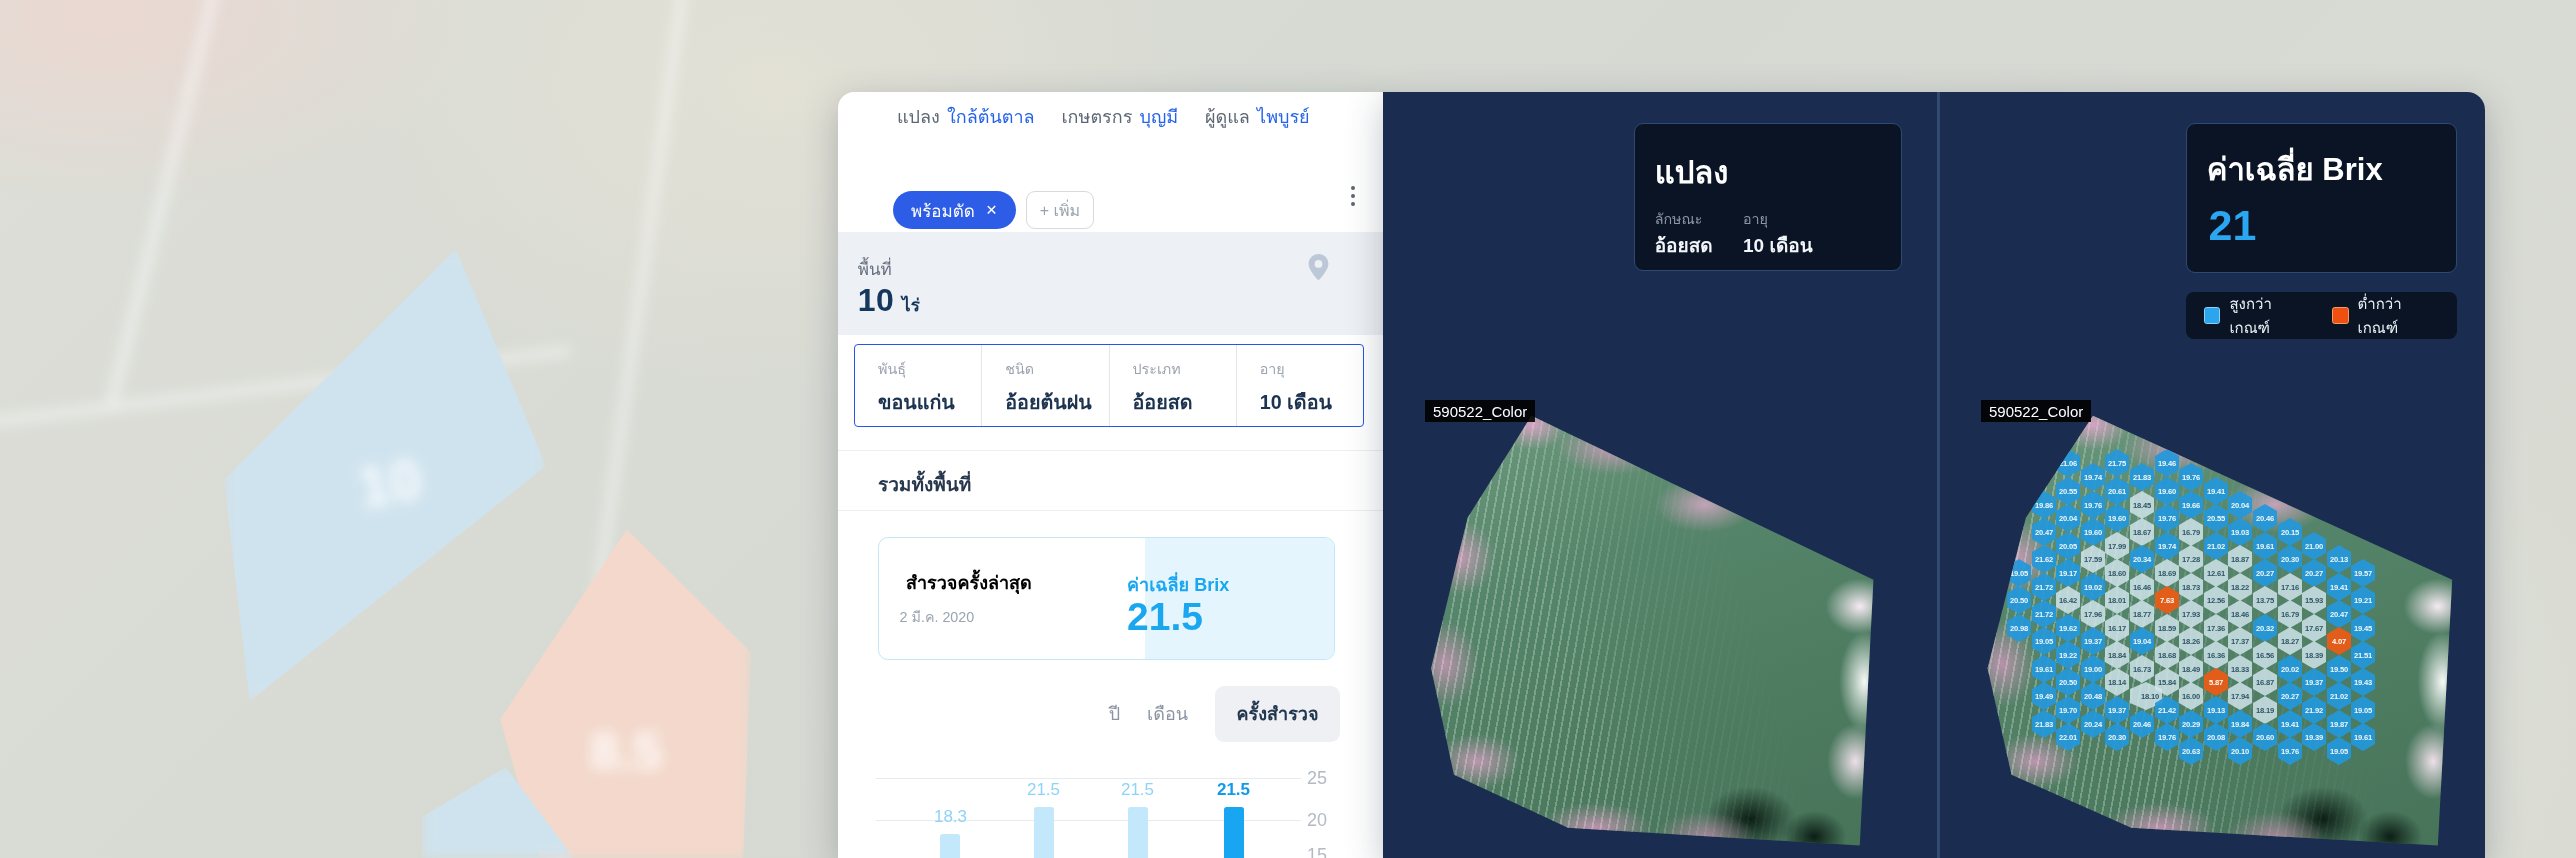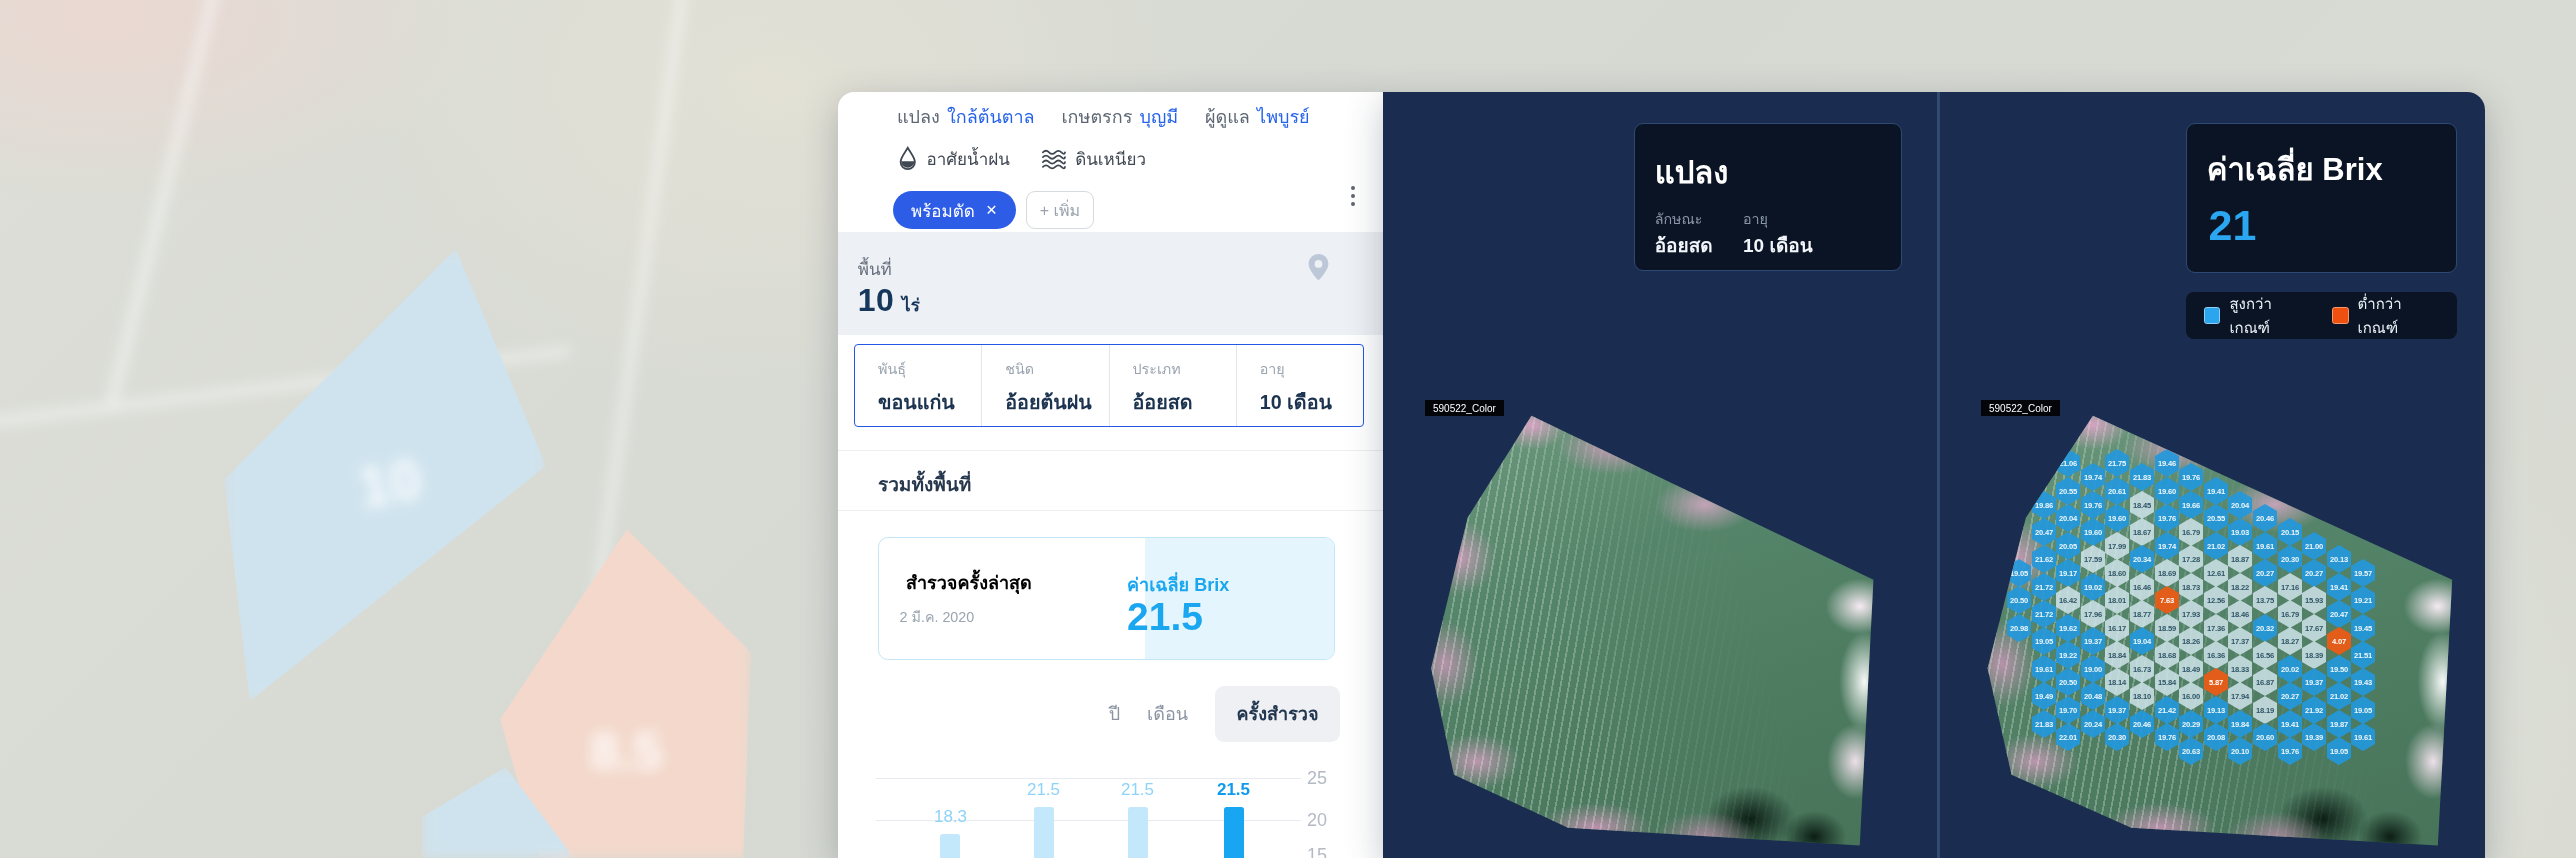--- a/index.html
+++ b/index.html
@@ -109,21 +109,21 @@
   .brix-card{left:247px;top:31px;width:271px;height:150px;}
   .brix-card .dk-title{top:19.7px;}
   .dk-big{position:absolute;left:21.5px;top:77px;font-size:43px;font-weight:700;color:#2aa7f0;}
 
   .legend{position:absolute;left:247px;top:200px;width:271px;height:47px;background:#0a1424;border-radius:8px;
     display:flex;align-items:center;gap:23px;padding:0 18px;box-sizing:border-box;}
   .leg-item{display:flex;align-items:center;gap:9px;}
   .leg-sq{width:15px;height:15px;border-radius:2.7px;}
   .leg-txt{font-size:15px;color:#ecf1f7;}
 
-  .img-label{position:absolute;background:rgba(0,0,0,.88);color:#fff;font-size:10px;padding:2.7px 8px;z-index:5;}
+  .img-label{position:absolute;background:rgba(0,0,0,.88);color:#fff;font-size:15px;padding:2.7px 8px;z-index:5;}
 
   
   .field-img{position:absolute;top:315px;height:443px;
     clip-path:polygon(24% 2%,99% 39%,96% 99%,32% 95%,7% 83%,2% 59%,10% 25%);
     background:
       radial-gradient(54px 36px at 24% 4%, rgba(220,164,198,.95), transparent 70%),
       radial-gradient(81px 40px at 42% 9%, rgba(214,156,192,.85), transparent 70%),
       radial-gradient(72px 40px at 62% 22%, rgba(222,170,203,.8), transparent 70%),
       radial-gradient(54px 54px at 8% 34%, rgba(214,156,192,.85), transparent 70%),
       radial-gradient(49px 63px at 5% 58%, rgba(208,150,186,.8), transparent 70%),
@@ -178,44 +178,20 @@
     <div class="hdr">
       <div class="hdr-row1">
         <span class="lbl">แปลง</span>
         <span class="lnk">ใกล้ต้นตาล</span>
         <span class="sp"></span>
         <span class="lbl">เกษตรกร</span>
         <span class="lnk">บุญมี</span>
         <span class="sp"></span>
         <span class="lbl">ผู้ดูแล</span>
         <span class="lnk">ไพบูรย์</span>
-      </div>
-      <div class="hdr-row2">
-        <span class="pair">
-          <span>
-            <svg class="icon-svg" width="21.5" height="25" viewBox="0 0 24 28">
-              <path d="M12 2 C8 9 4 13 4 18 a8 8 0 0 0 16 0 C20 13 16 9 12 2 Z" fill="none" stroke="#3f4752" stroke-width="2"></path>
-              <path d="M4.6 17 h14.8 a7.4 7.4 0 0 1 -14.8 0 Z" fill="#3f4752"></path>
-            </svg>
-          </span>
-          <span>อาศัยน้ำฝน</span>
-        </span>
-        <span class="pair">
-          <span>
-            <svg class="icon-svg" width="27" height="23" viewBox="0 0 30 26">
-              <g fill="none" stroke="#3f4752" stroke-width="2" stroke-linecap="round">
-                <path d="M3 6 q3.5-3.5 7 0 t7 0 t7 0 t4 0"></path>
-                <path d="M3 11.5 q3.5-3.5 7 0 t7 0 t7 0 t4 0"></path>
-                <path d="M3 17 q3.5-3.5 7 0 t7 0 t7 0 t4 0"></path>
-                <path d="M3 22.5 q3.5-3.5 7 0 t7 0 t7 0 t4 0"></path>
-              </g>
-            </svg>
-          </span>
-          <span>ดินเหนียว</span>
-        </span>
       </div>
     </div>
 
     <div class="chips">
       <span class="chip-status">
         <span>พร้อมตัด</span>
         <span class="x">✕</span>
       </span>
       <span class="chip-add">
         <span>+ เพิ่ม</span>
@@ -434,21 +410,21 @@
             <div class="hex high" style="left: 349px; top: 248px;">19.50</div>
             <div class="hex high" style="left: 78px; top: 261px;">20.50</div>
             <div class="hex mid" style="left: 127px; top: 261px;">18.14</div>
             <div class="hex mid" style="left: 177px; top: 261px;">15.84</div>
             <div class="hex low" style="left: 226px; top: 261px;">5.87</div>
             <div class="hex mid" style="left: 275px; top: 261px;">16.87</div>
             <div class="hex high" style="left: 324px; top: 261px;">19.37</div>
             <div class="hex high" style="left: 373px; top: 261px;">19.43</div>
             <div class="hex high" style="left: 54px; top: 275px;">19.49</div>
             <div class="hex high" style="left: 103px; top: 275px;">20.48</div>
-            <div class="hex mid" style="left: 152px; top: 275px;">18.10</div>
+            <div class="hex mid" style="left: 152px; top: 275px; padding-left: 8px;">18.10</div>
             <div class="hex mid" style="left: 201px; top: 275px;">16.00</div>
             <div class="hex mid" style="left: 250px; top: 275px;">17.94</div>
             <div class="hex high" style="left: 300px; top: 275px;">20.27</div>
             <div class="hex high" style="left: 349px; top: 275px;">21.02</div>
             <div class="hex high" style="left: 78px; top: 289px;">19.70</div>
             <div class="hex high" style="left: 127px; top: 289px;">19.37</div>
             <div class="hex high" style="left: 177px; top: 289px;">21.42</div>
             <div class="hex high" style="left: 226px; top: 289px;">19.13</div>
             <div class="hex mid" style="left: 275px; top: 289px;">18.19</div>
             <div class="hex high" style="left: 324px; top: 289px;">21.92</div>

